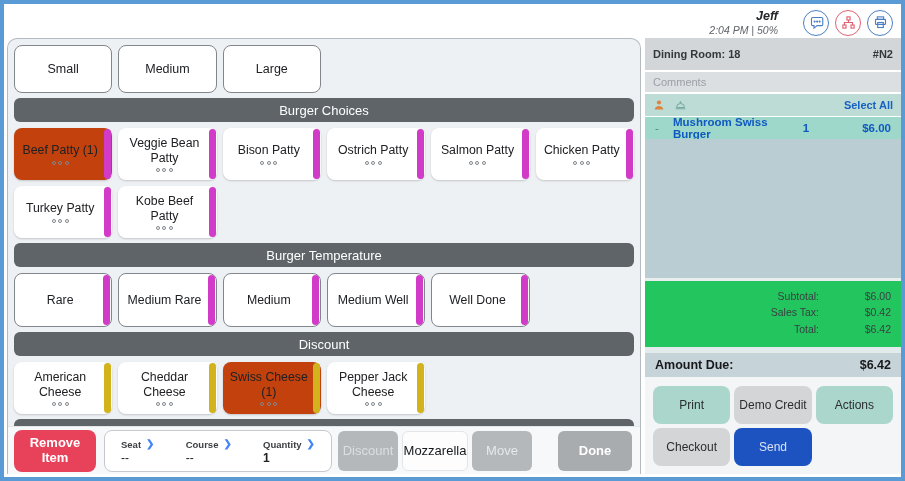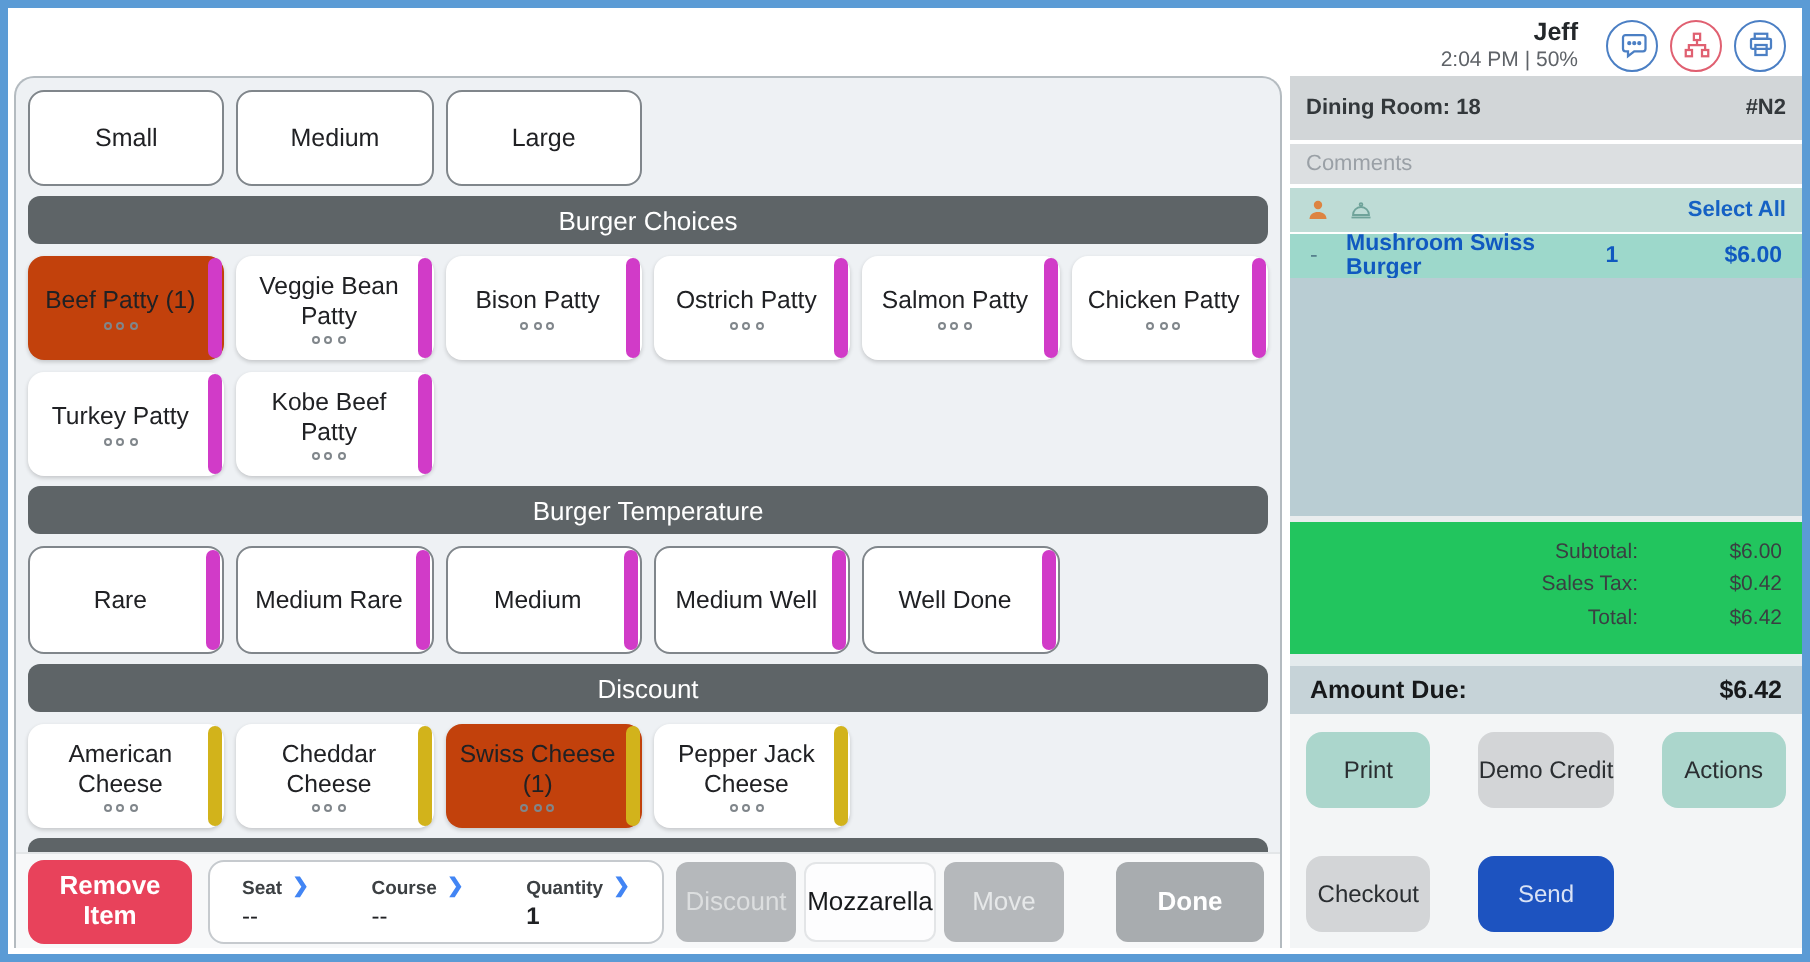--- a/index.html
+++ b/index.html
@@ -7,21 +7,21 @@
   body {
     font-family: "Liberation Sans", sans-serif;
     background:#ffffff;
     border:4px solid #5b9bd5;
     overflow:hidden;
   }
   .app { width:897px; height:473px; display:flex; flex-direction:column; background:#fff; }
 
   
   .topbar { height:34px; display:flex; justify-content:flex-end; align-items:center; padding:3px 8px 0 0; flex:none; }
-  .user-block { text-align:right; margin-right:14px; line-height:1.3; }
+  .user-block { text-align:right; margin-right:25px; line-height:1.3;font-style:italic; }
   .user-name { font-weight:bold; font-size:12.5px; color:#23272a; }
   .user-status { font-size:10.5px; color:#5f6368; }
   .circle-icons { display:flex; gap:6px; }
   .cicon { width:26px; height:26px; border-radius:50%; display:flex; align-items:center; justify-content:center; background:#fff; cursor:pointer; }
   .cicon.blue { border:1.5px solid #4b7fc4; }
   .cicon.red  { border:1.5px solid #e06071; }
 
   
   .content { flex:1; display:flex; padding:0 3px 3px 3px; gap:4px; min-height:0; }
 
@@ -82,21 +82,21 @@
   .item-qty { width:66px; text-align:center; }
   .item-price { width:52px; text-align:right; }
   .list-area { flex:1; background:#b9cdd3; min-height:0; }
   .totals { flex:none; background:#22c55e; border-top:3px solid #e9edee; padding:7px 10px 10px; }
   .total-row { display:flex; justify-content:flex-end; font-size:10.5px; color:#3a3f42; line-height:1.55; }
   .total-value { width:72px; text-align:right; }
   .rp-spacer { height:6px; flex:none; background:#e4ebed; }
   .amount-row { height:24px; flex:none; display:flex; justify-content:space-between; align-items:center;
     padding:0 10px; background:#c6d3d8; font-size:12.5px; font-weight:bold; color:#17191b; }
   .rp-buttons { flex:none; background:#f3f5f6; padding:9px 8px 8px; display:grid;
-    grid-template-columns:repeat(3,1fr); gap:24px; }
+    grid-template-columns:repeat(3,1fr); gap:4px; }
   .rp-btn { height:38px; border-radius:8px; display:flex; align-items:center; justify-content:center;
     font-size:12px; color:#2a2e31; cursor:pointer; white-space:nowrap; }
   .rp-mint { background:#abd6cc; }
   .rp-gray { background:#d3d5d7; }
   .rp-send { background:#1d53c0; color:#d9e2f5; }
 </style>
 </head>
 <body>
 
 <div class="app">

